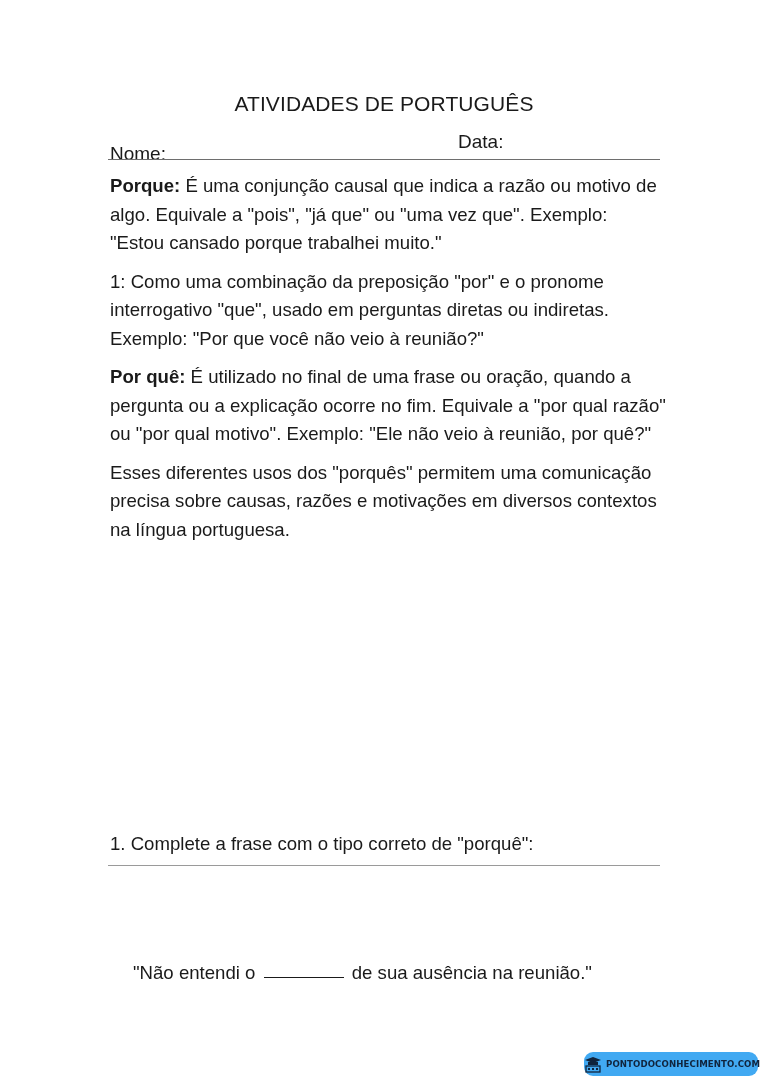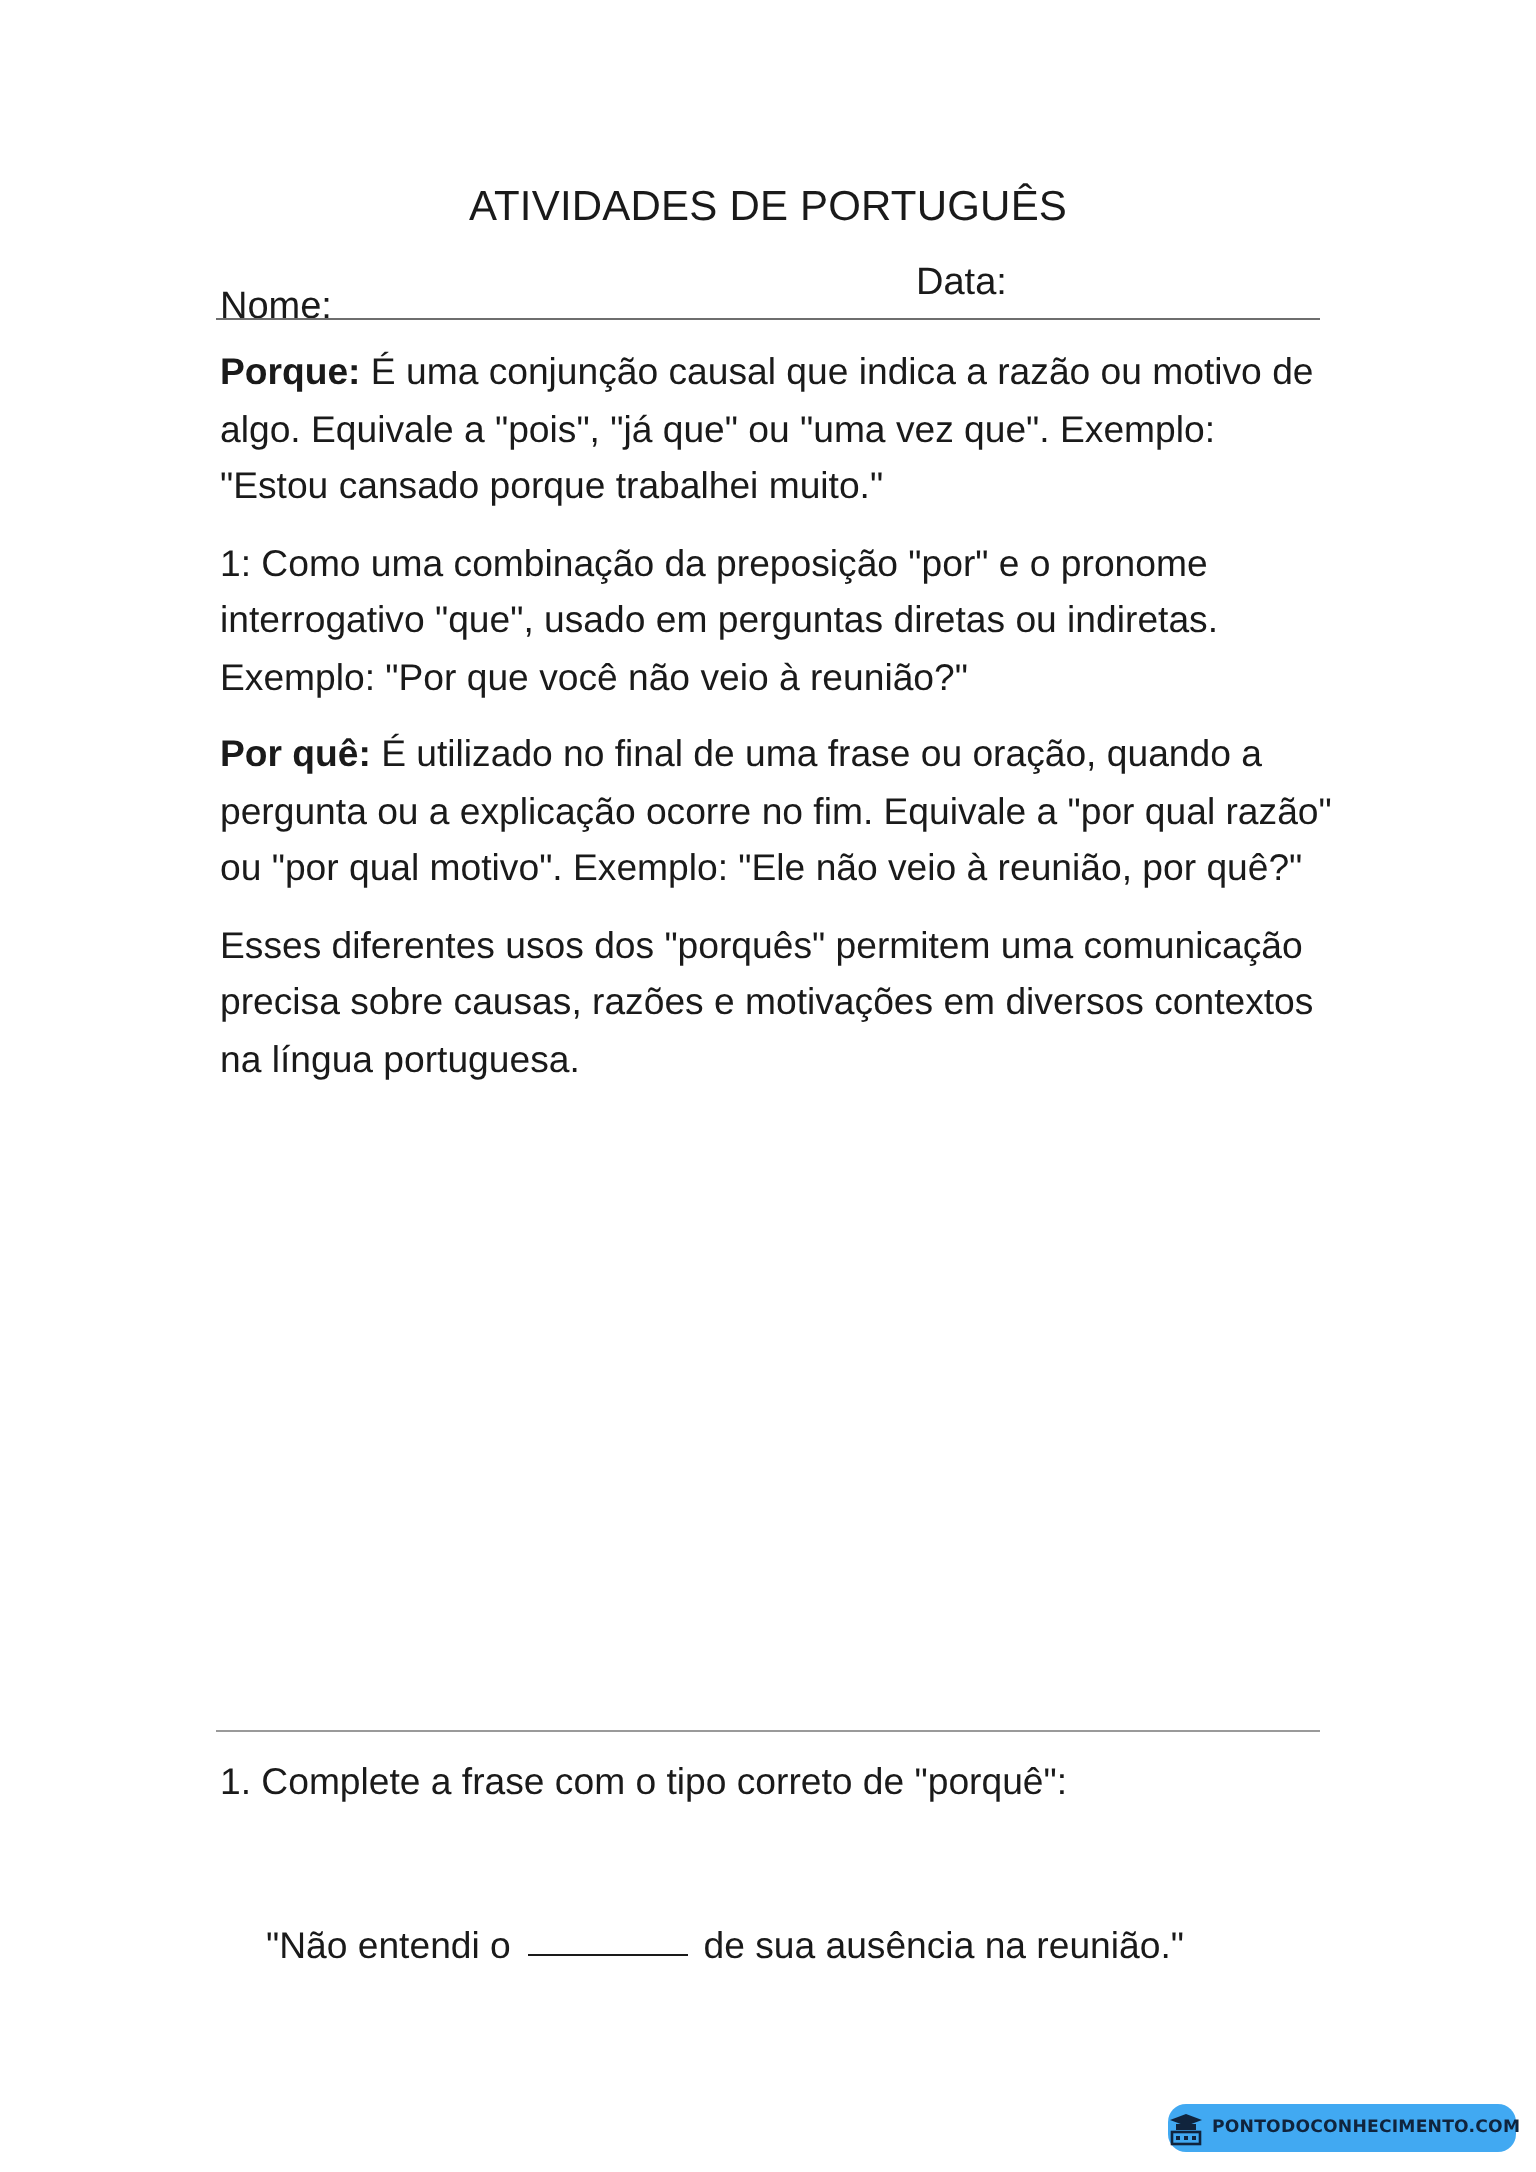--- a/index.html
+++ b/index.html
@@ -51,21 +51,21 @@
       font-size: 18.6px;
       line-height: 28.5px;
     }
     .content p {
       margin: 0 0 10px 0;
     }
     .content b { font-weight: bold; }
 
     .exercise {
       position: absolute;
-      top: 877px;
+      top: 830px;
       left: 110px;
       width: 556px;
       font-size: 18.6px;
       line-height: 28px;
     }
     .sentence {
       position: absolute;
       top: 958px;
       left: 133px;
       font-size: 18.6px;

